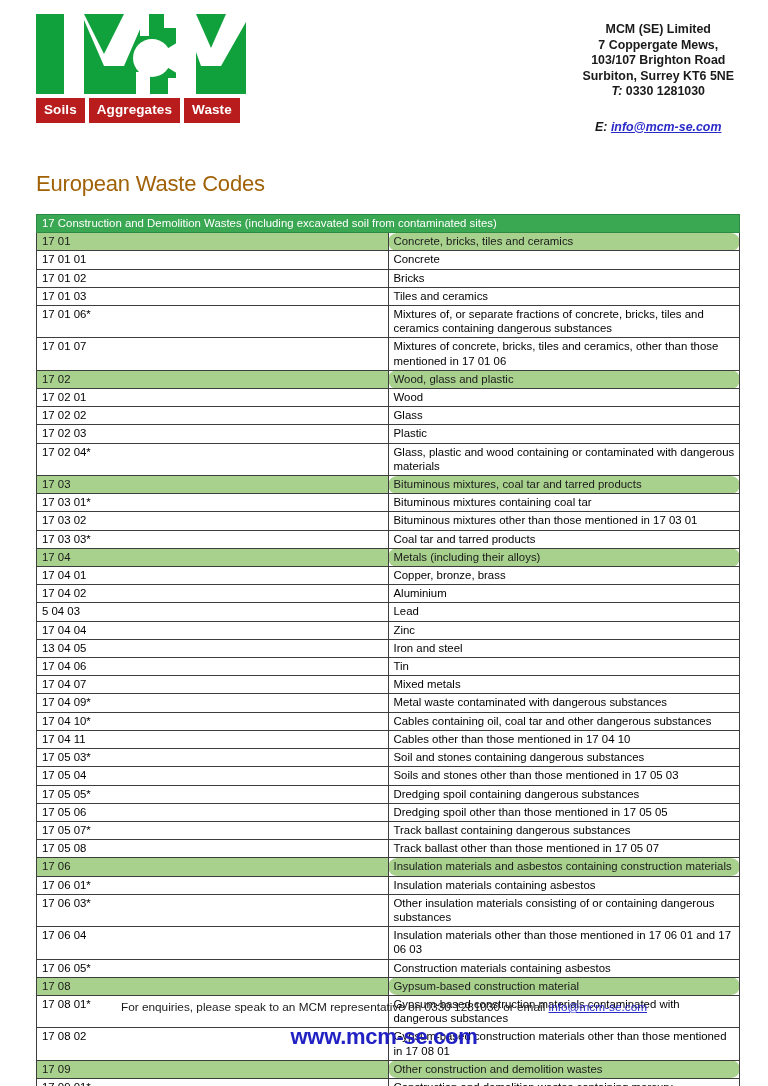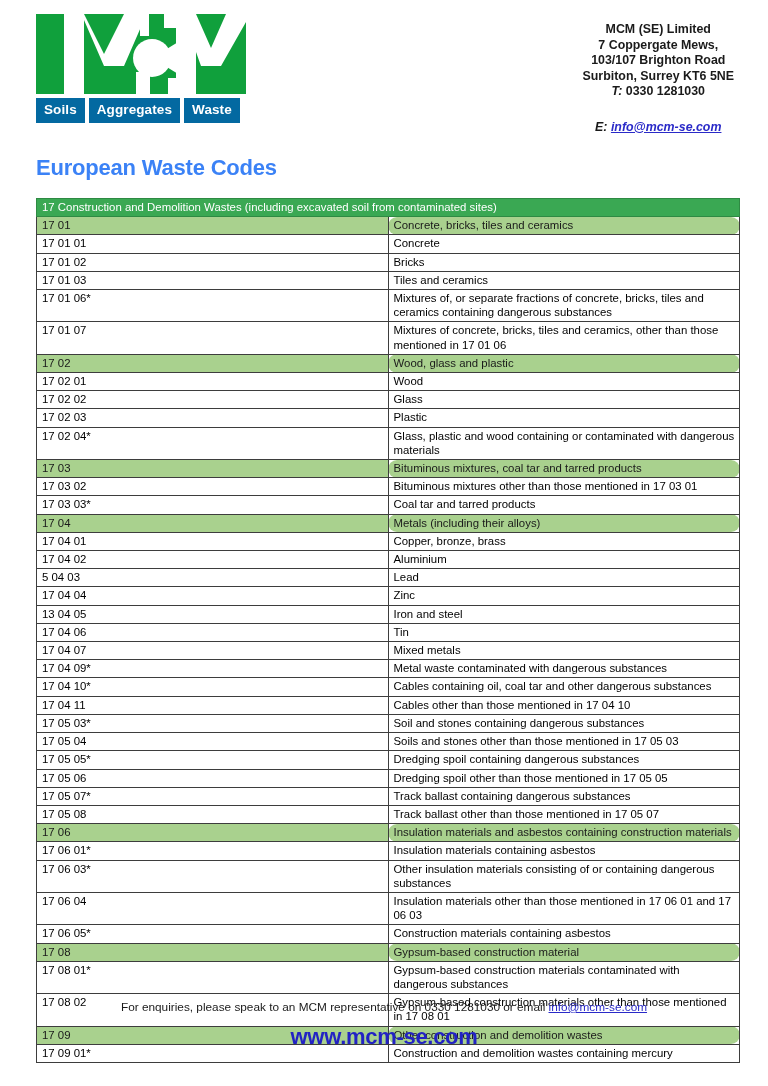--- a/index.html
+++ b/index.html
@@ -41,21 +41,21 @@
     height: 80px;
     display: block;
   }
 
   .logo-tags {
     display: flex;
     gap: 4px;
     margin-top: 4px;
   }
   .logo-tag {
-    background: #0369a1;
+    background: #b91c1c;
     color: #ffffff;
     font-weight: bold;
     font-size: 13.5px;
     line-height: 1;
     padding: 5px 8px 6px 8px;
     letter-spacing: 0.1px;
   }
 
   .address {
     text-align: center;
@@ -74,24 +74,24 @@
   .email-link {
     color: #2a2ac8;
     text-decoration: underline;
     font-style: italic;
     font-weight: bold;
   }
 
   
   .title {
     font-size: 22px;
-    font-weight: bold;
-    margin: 20px 0 0 36px;
+    font-weight: normal;
+    margin: 36px 0 0 36px;
     letter-spacing: -0.2px;
-    color: #3b82f6;
+    color: #a16207;
   }
 
   
   .table-wrap {
     margin: 17px 28px 0 36px;
   }
   table.ewc {
     width: 704px;
     border-collapse: collapse;
     table-layout: fixed;
@@ -241,20 +241,24 @@
           </tr>
           <tr class="item-row">
             <td class="code">17 02 04*</td>
             <td class="desc">Glass, plastic and wood containing or contaminated with dangerous materials</td>
           </tr>
           <tr class="sub-head">
             <td class="code">17 03</td>
             <td class="desc">Bituminous mixtures, coal tar and tarred products</td>
           </tr>
           <tr class="item-row">
+            <td class="code">17 03 01*</td>
+            <td class="desc">Bituminous mixtures containing coal tar</td>
+          </tr>
+          <tr class="item-row">
             <td class="code">17 03 02</td>
             <td class="desc">Bituminous mixtures other than those mentioned in 17 03 01</td>
           </tr>
           <tr class="item-row">
             <td class="code">17 03 03*</td>
             <td class="desc">Coal tar and tarred products</td>
           </tr>
           <tr class="sub-head">
             <td class="code">17 04</td>
             <td class="desc">Metals (including their alloys)</td>

